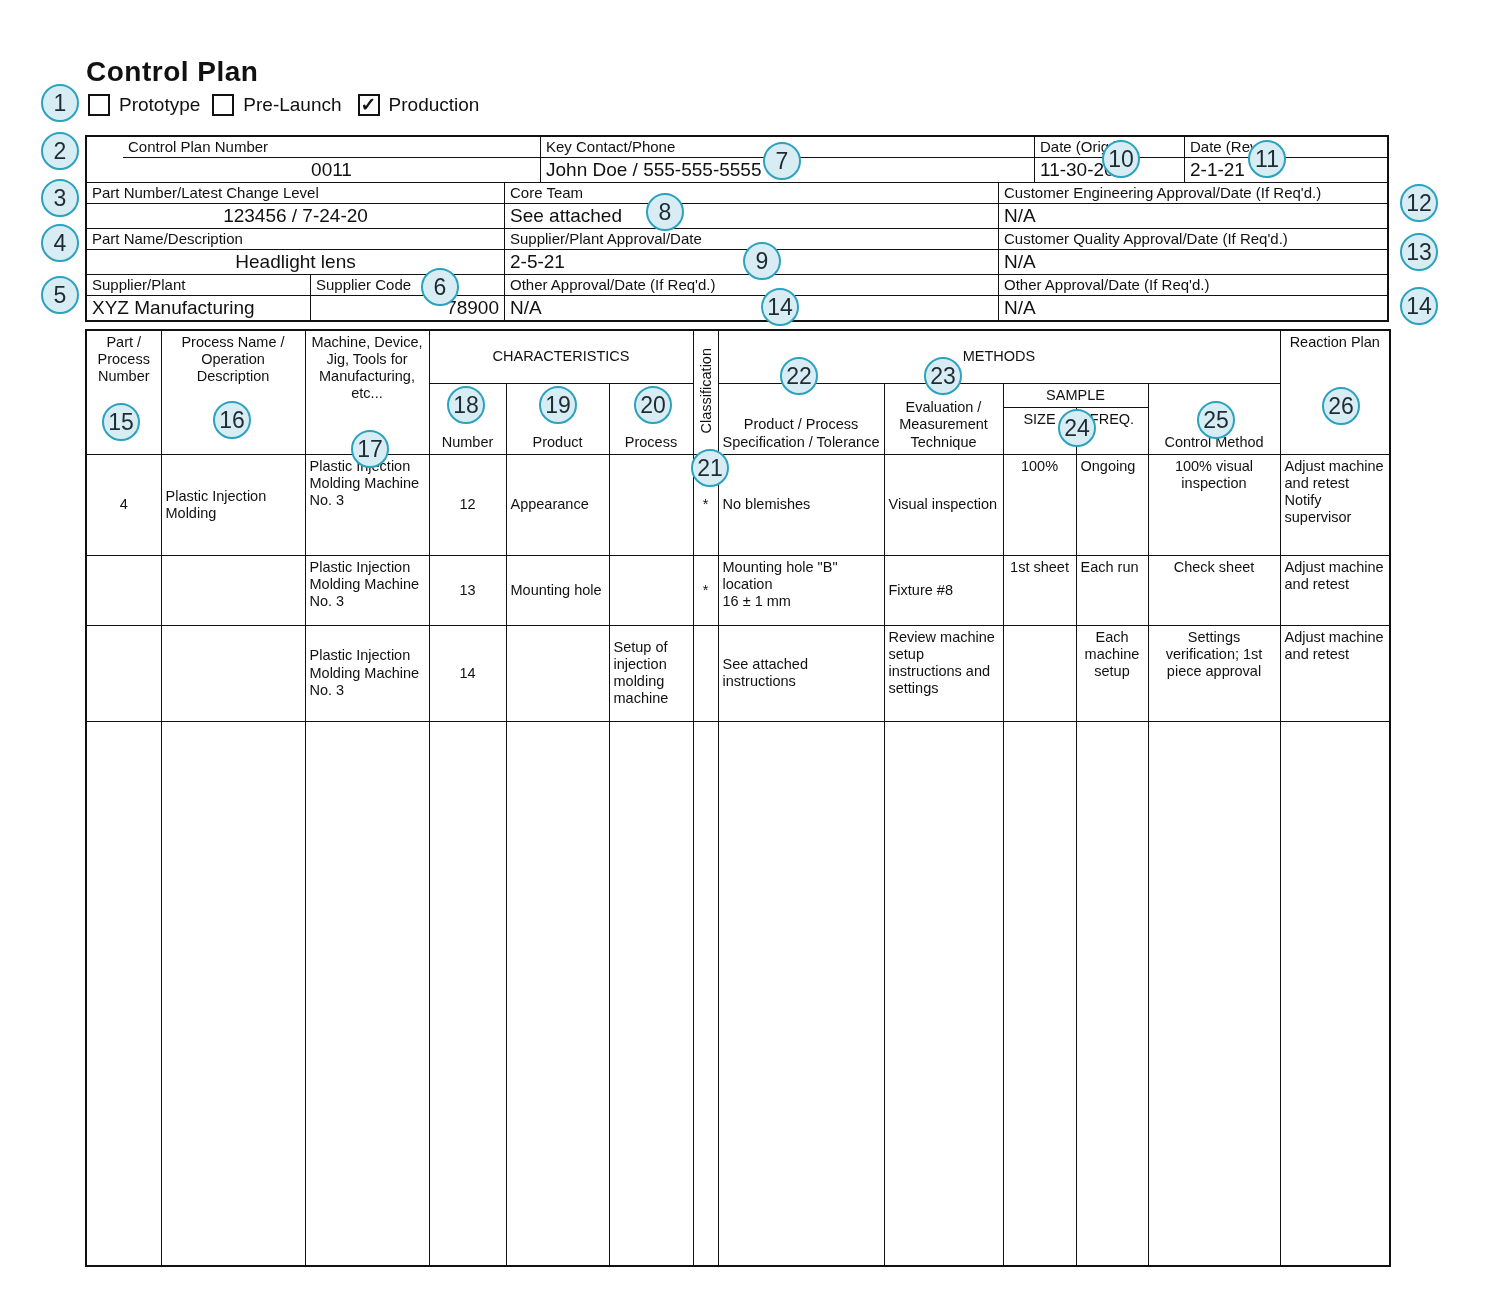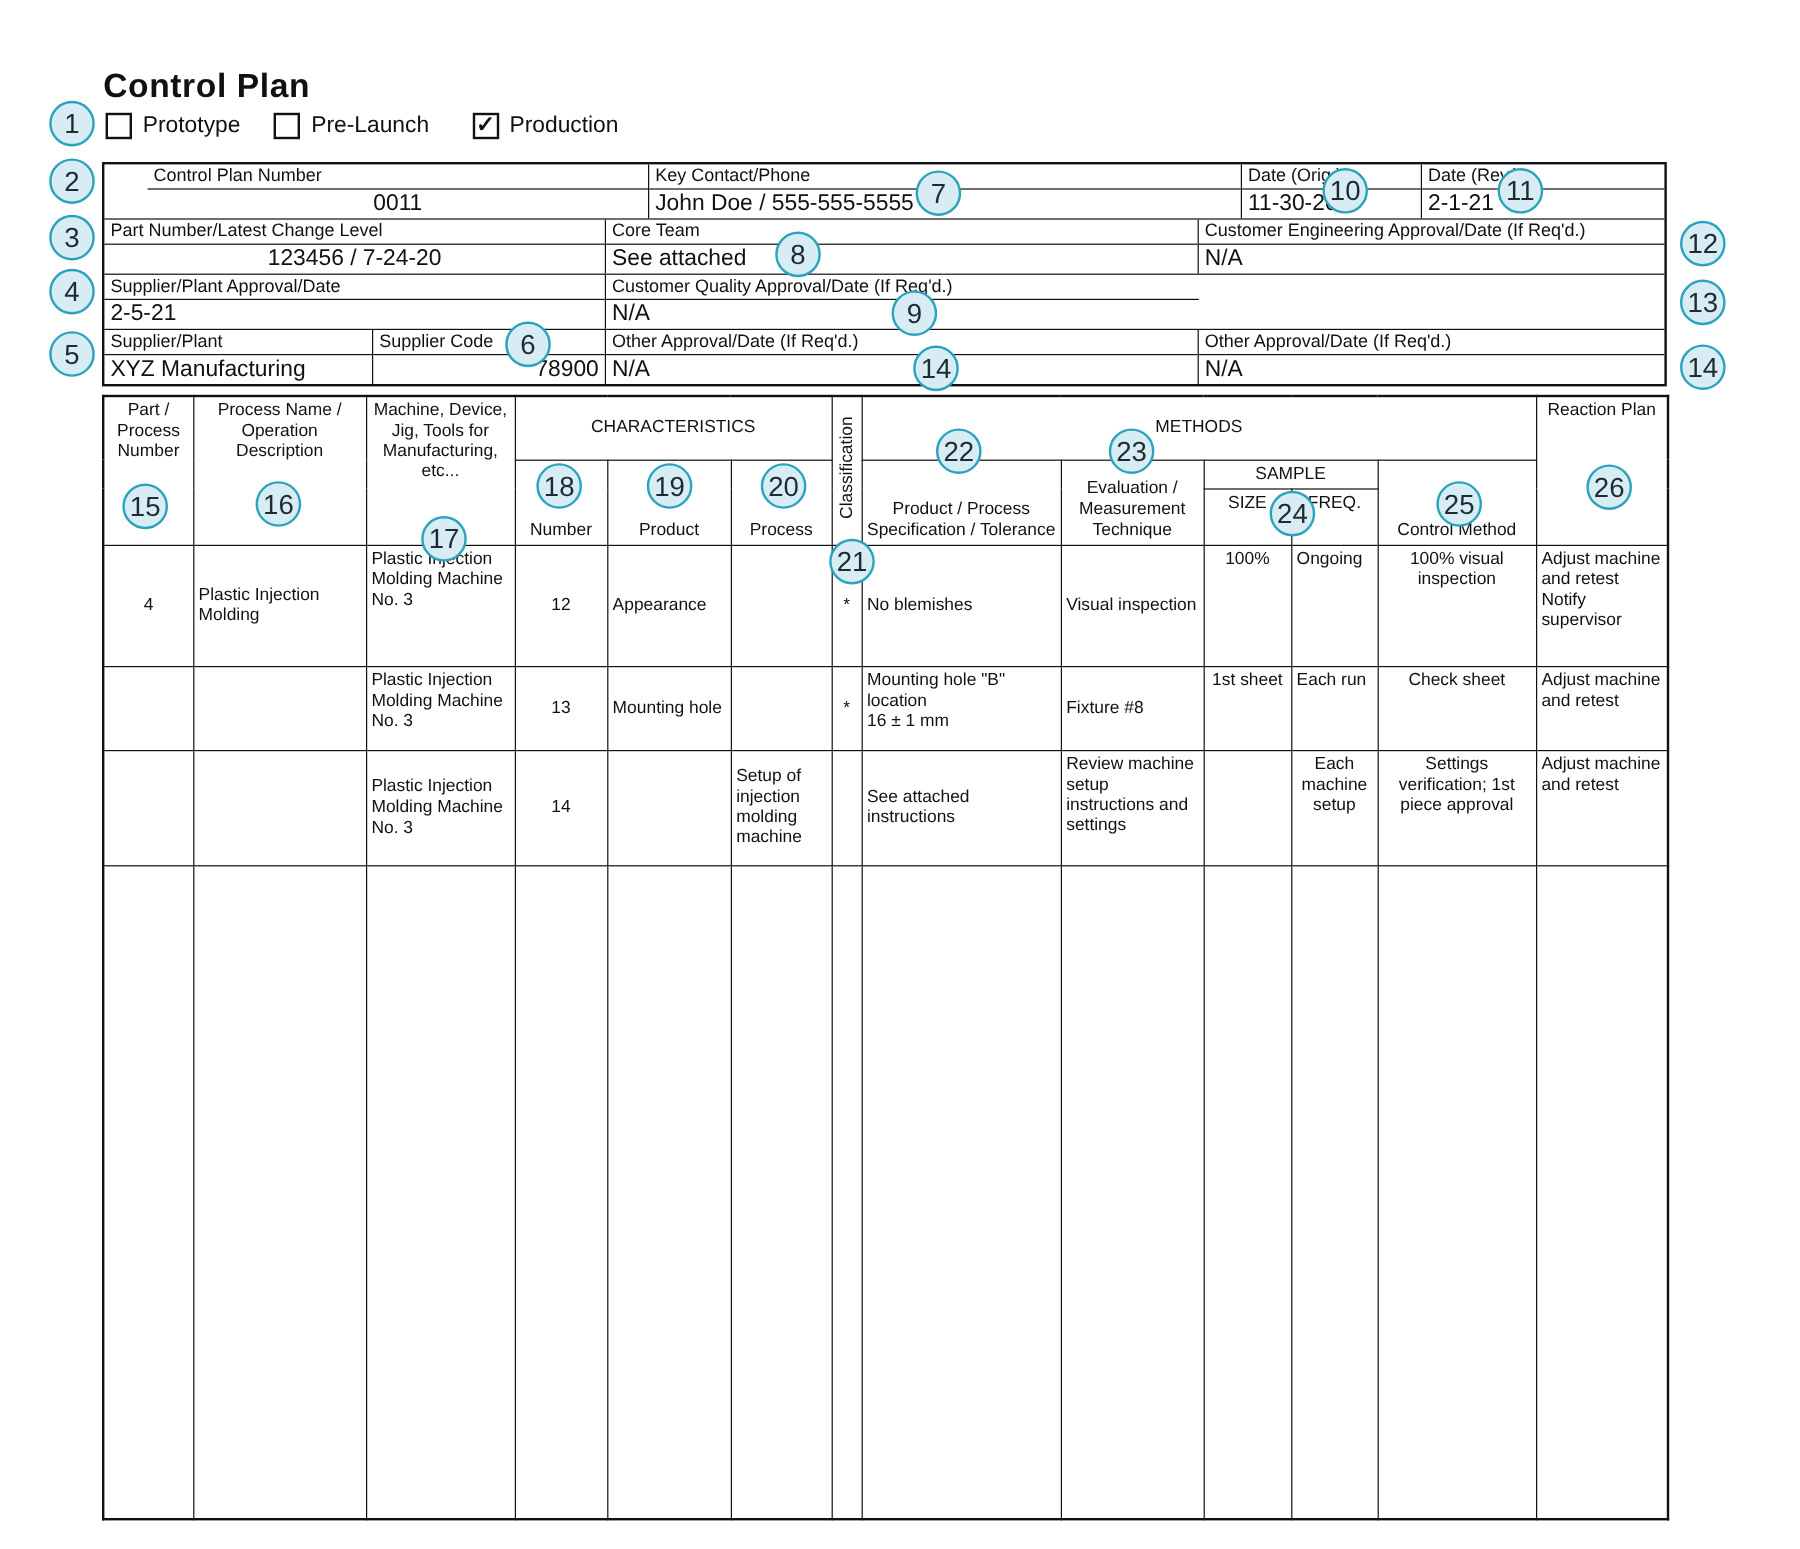--- a/index.html
+++ b/index.html
@@ -14,22 +14,22 @@
   }
   .title {
     position: absolute; left: 86px; top: 56px;
     font-size: 28px; font-weight: 700; letter-spacing: 0.5px;
   }
   .cb-row {
     position: absolute; left: 88px; top: 92px;
     display: flex; align-items: center; height: 26px;
   }
   .cb-item { display: flex; align-items: center; }
-  .cb-item.m1 { margin-right: 28px; }
-  .cb-item.m2 { margin-right: 36px; }
+  .cb-item.m1 { margin-right: 12px; }
+  .cb-item.m2 { margin-right: 16px; }
   .cbox {
     width: 22px; height: 22px; border: 2.5px solid #111;
     display: flex; align-items: center; justify-content: center;
     background:#fff;
   }
   .cbox .mark { font-size: 19px; font-weight: 600; line-height: 1; margin-top:-2px; }
   .cb-label { font-size: 19px; margin-left: 9px; }
 
   
   .hdr-table {
@@ -146,20 +146,24 @@
       <div class="hdr-cell">
         <div class="lbl">Core Team</div>
         <div class="val">See attached</div>
       </div>
       <div class="hdr-cell">
         <div class="lbl">Customer Engineering Approval/Date (If Req'd.)</div>
         <div class="val">N/A</div>
       </div>
     </div>
     <div class="hdr-row r2">
+      <div class="hdr-cell">
+        <div class="lbl">Part Name/Description</div>
+        <div class="val center">Headlight lens</div>
+      </div>
       <div class="hdr-cell">
         <div class="lbl">Supplier/Plant Approval/Date</div>
         <div class="val">2-5-21</div>
       </div>
       <div class="hdr-cell">
         <div class="lbl">Customer Quality Approval/Date (If Req'd.)</div>
         <div class="val">N/A</div>
       </div>
     </div>
     <div class="hdr-row r4">

